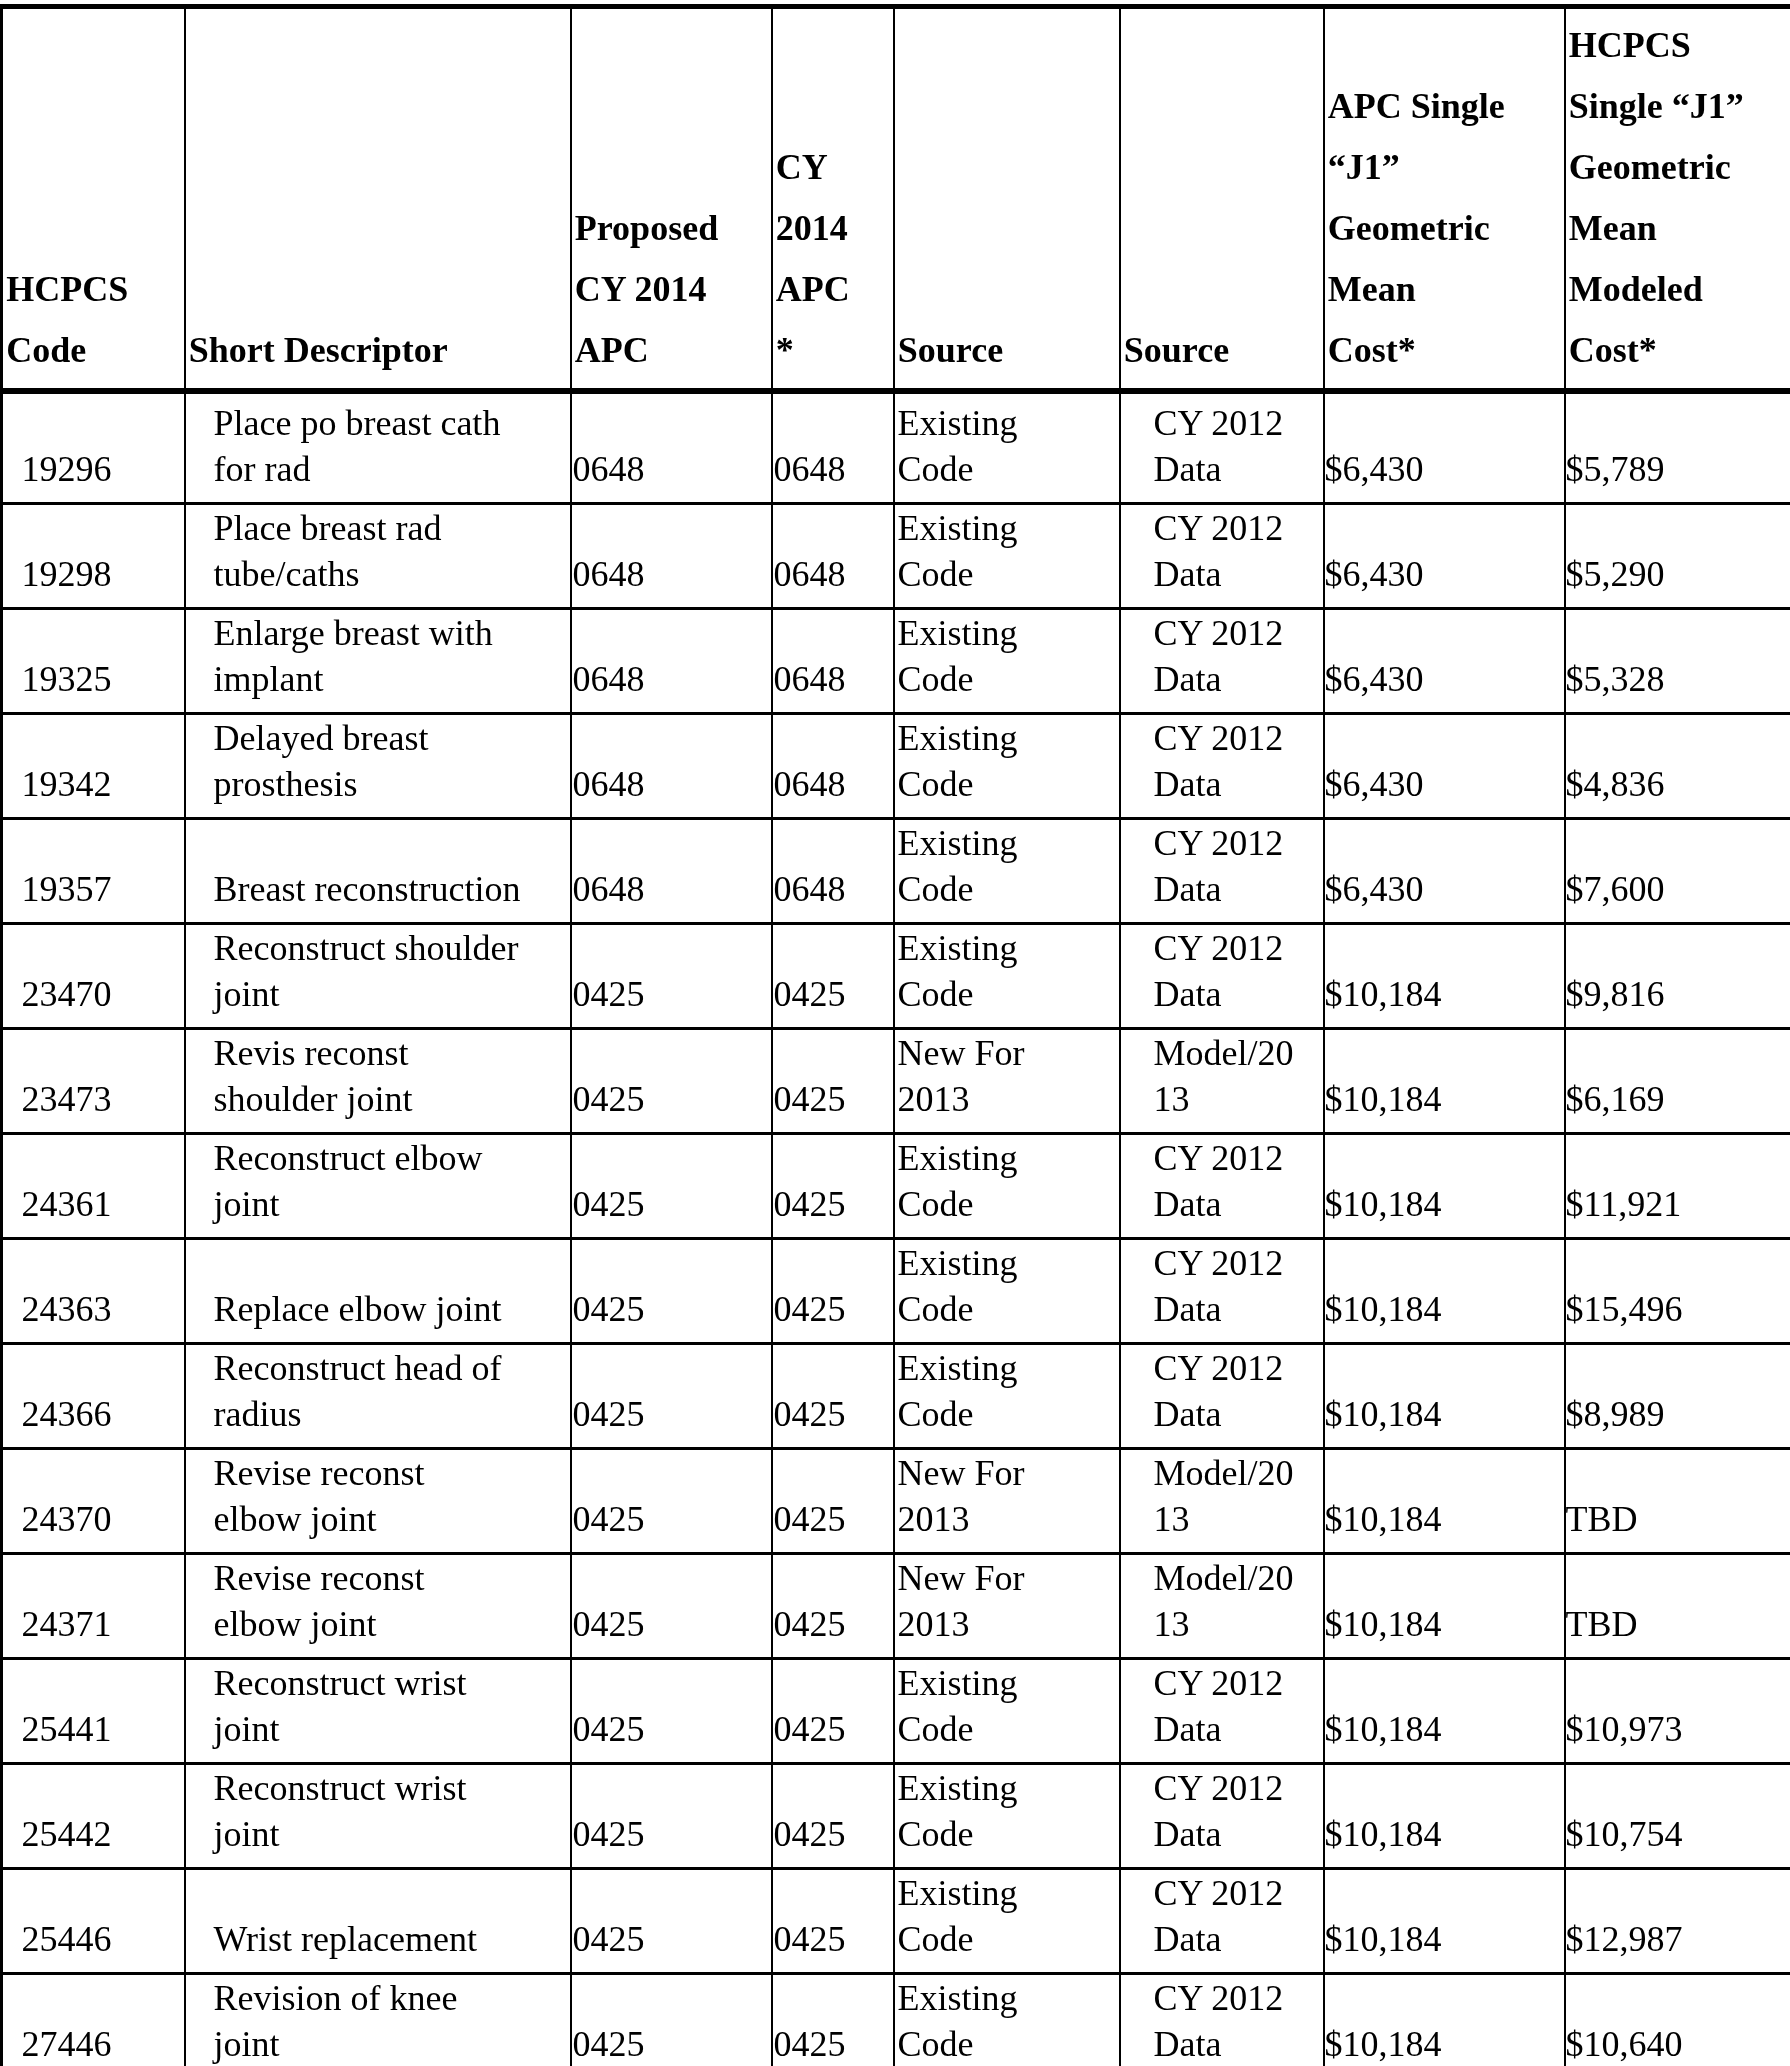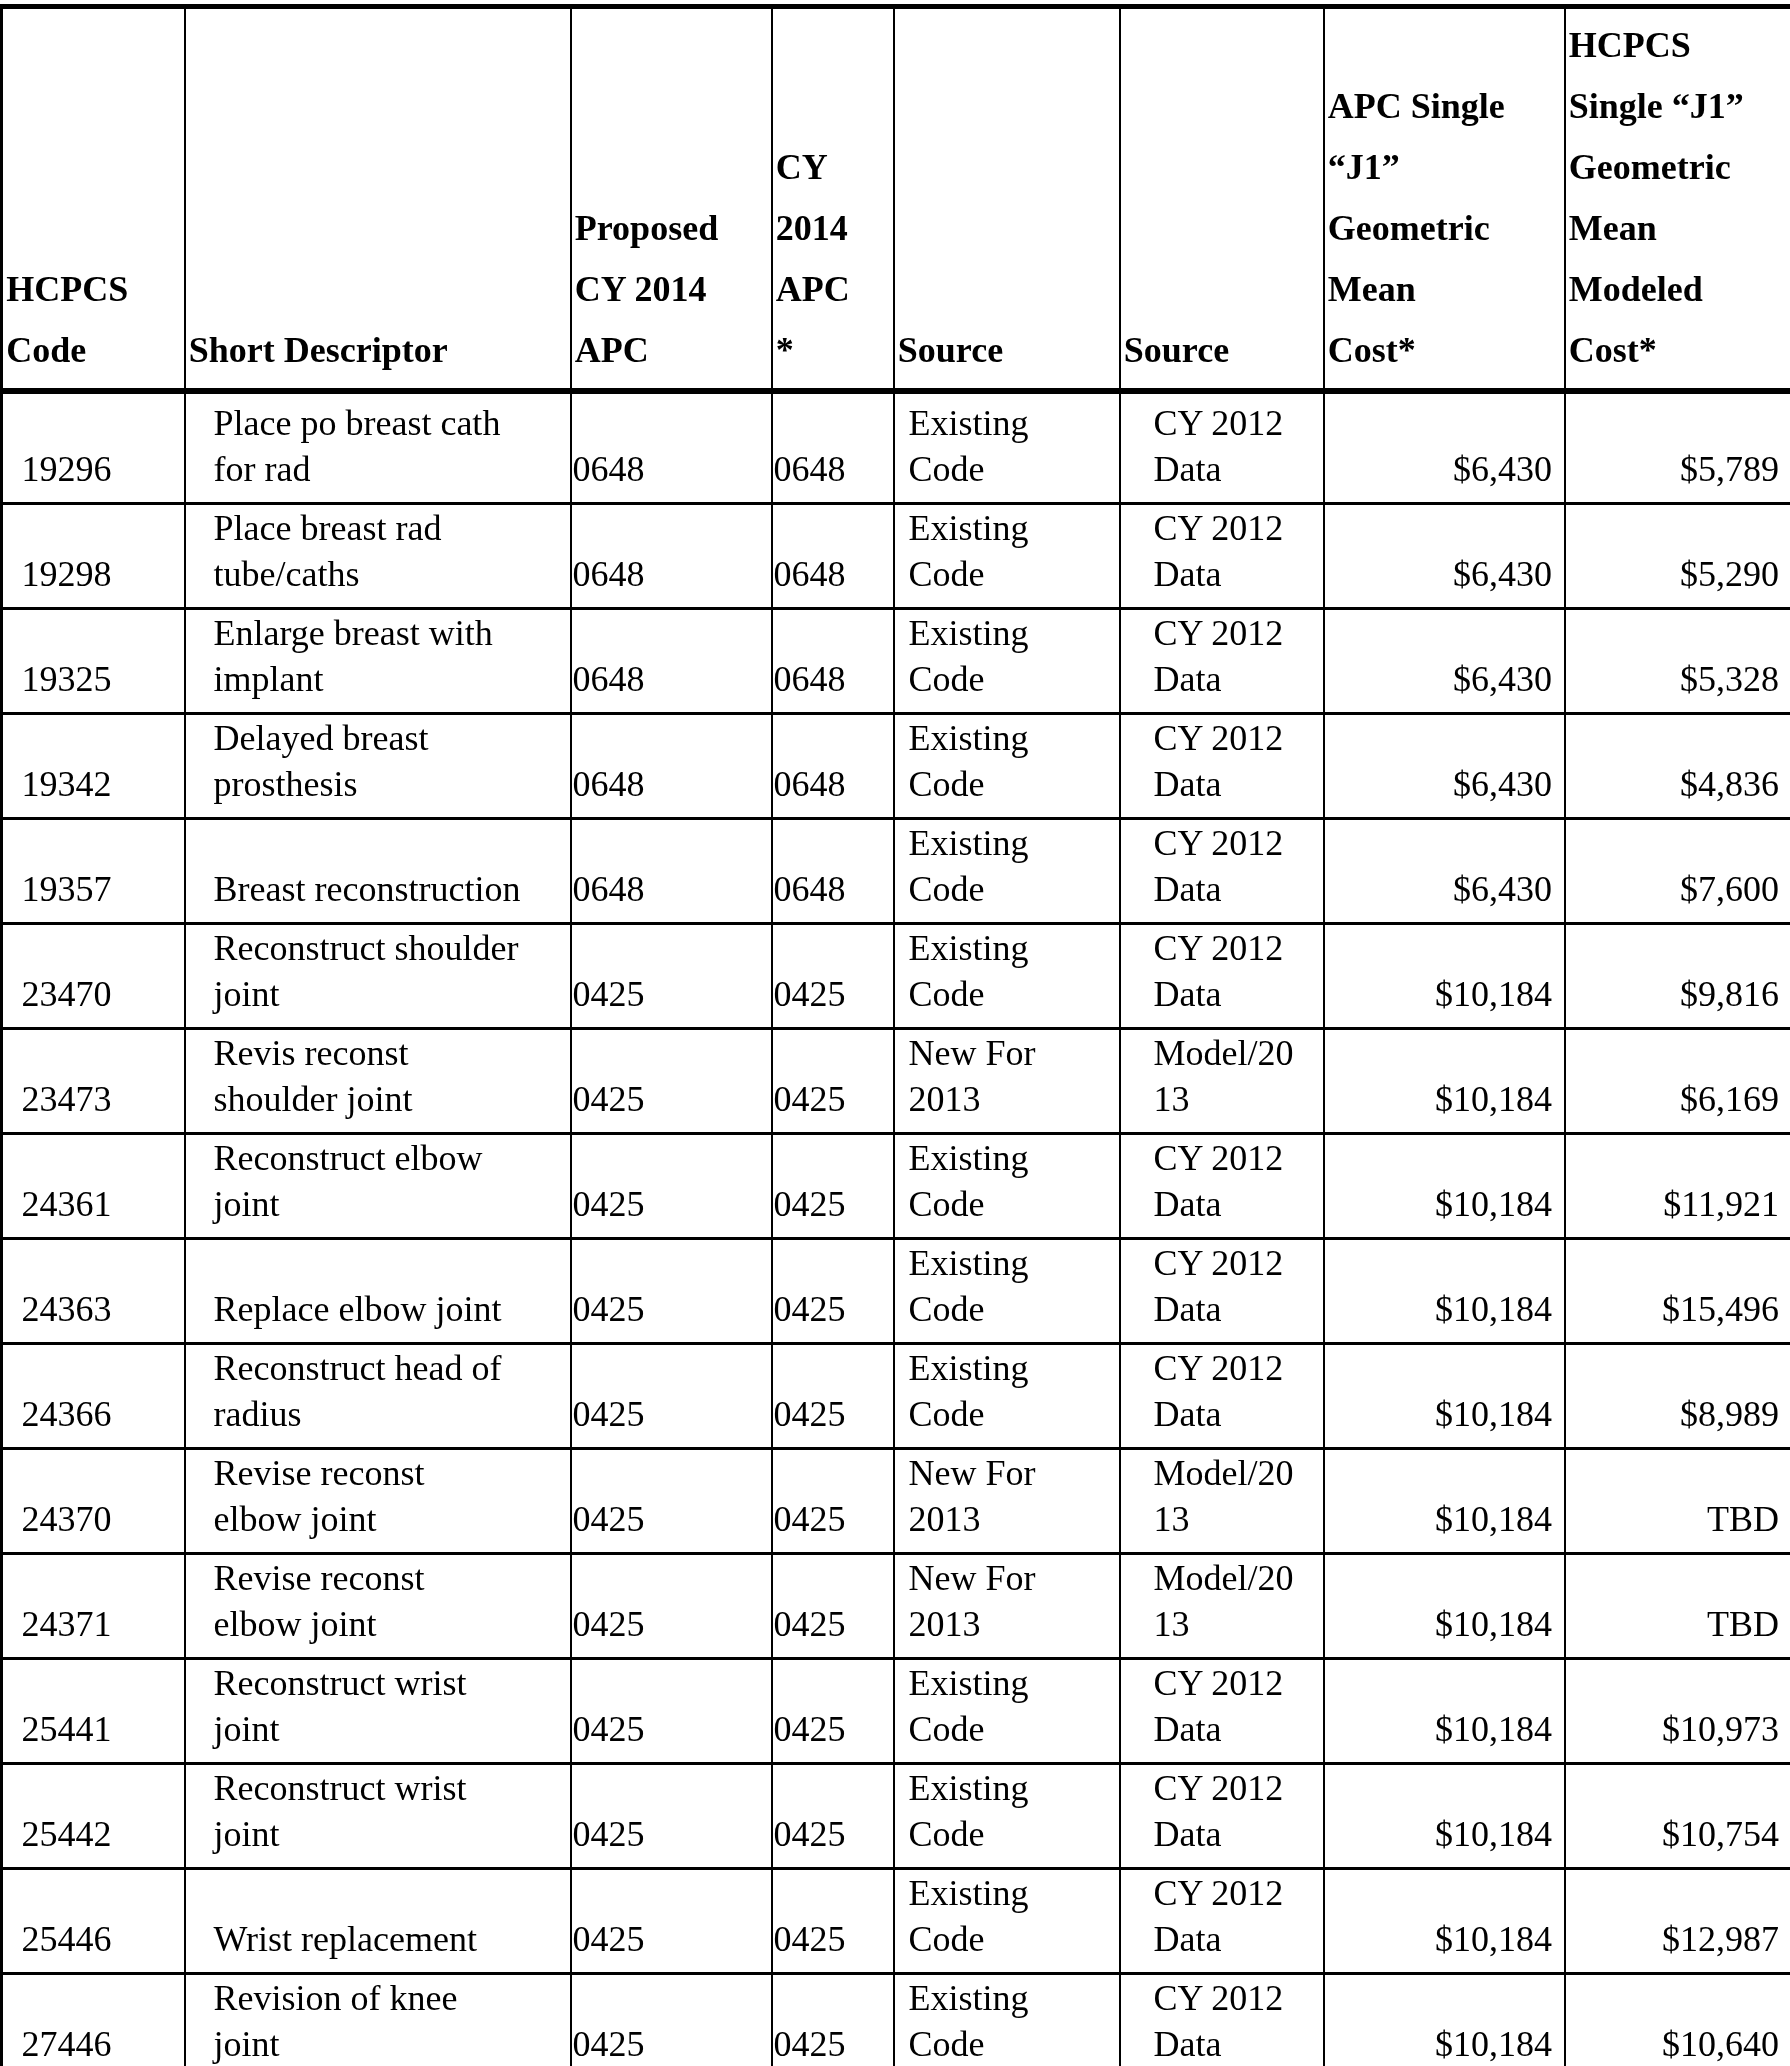--- a/index.html
+++ b/index.html
@@ -57,23 +57,23 @@
     border-top-width: 3.7px;
     border-bottom-width: 3.7px;
     font-size: 36px;
     line-height: 46px;
     white-space: pre-line;
     padding: 0 4.1px 10px 16.5px;
   }
   td.c-code     { padding-left: 18.6px; }
   td.c-desc     { padding-left: 28px; padding-right: 4.1px; }
   td.c-apc      { padding-left: 1px; }
-  td.c-comment  { padding-left: 14px; }
+  td.c-comment  { padding-left: 3px; }
   td.c-source   { padding-left: 33px; }
-  td.c-money    { text-align: right; padding-right: 11.6px; padding-left: 20px; }
+  td.c-money    { padding-right: 11.6px; padding-left: 0; }
   tbody tr:last-child td { border-bottom-width: 2.9px; }
 </style>
 </head>
 <body>
 
 <div class="page">
   <div class="doc-title">
   </div>
 
   <table class="apc">

